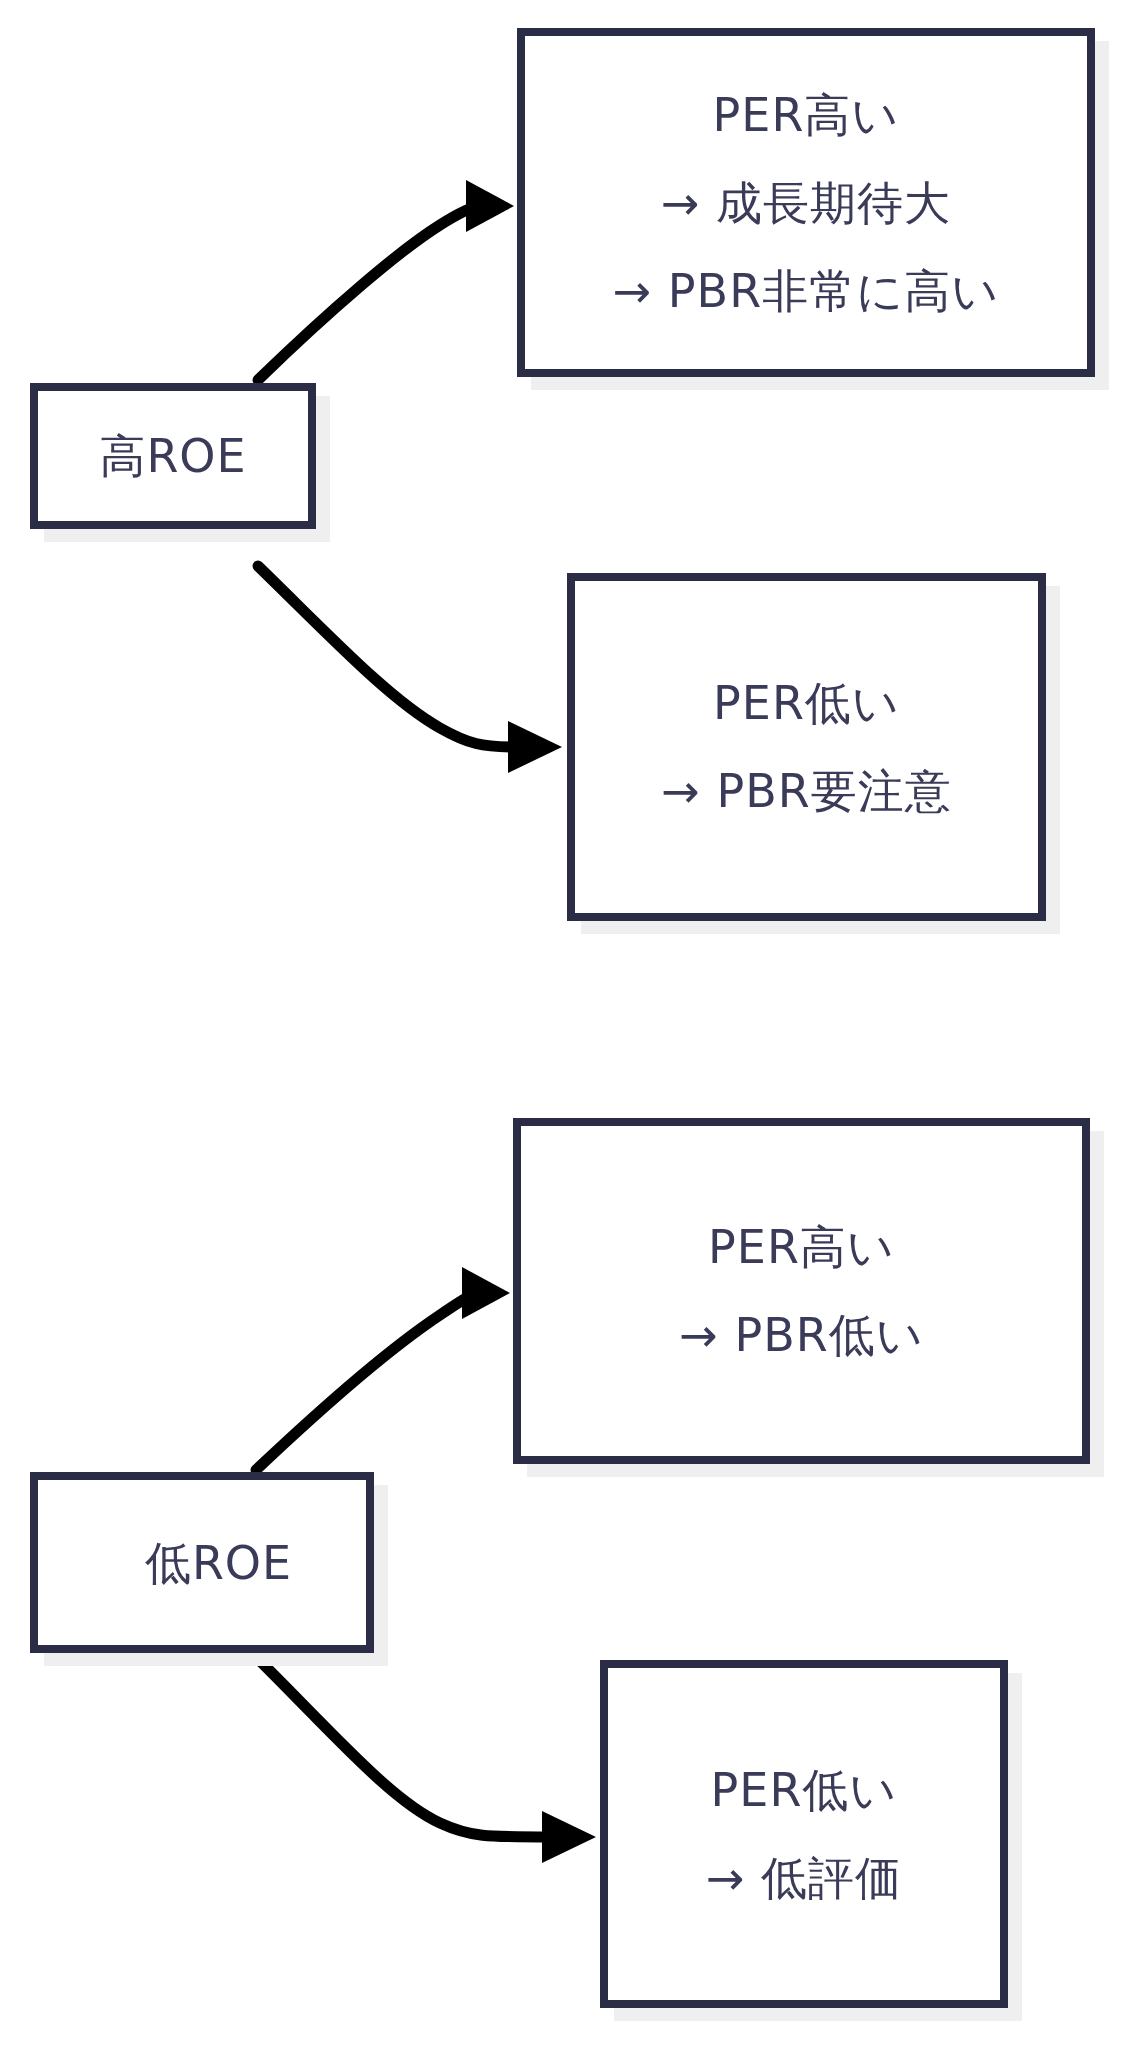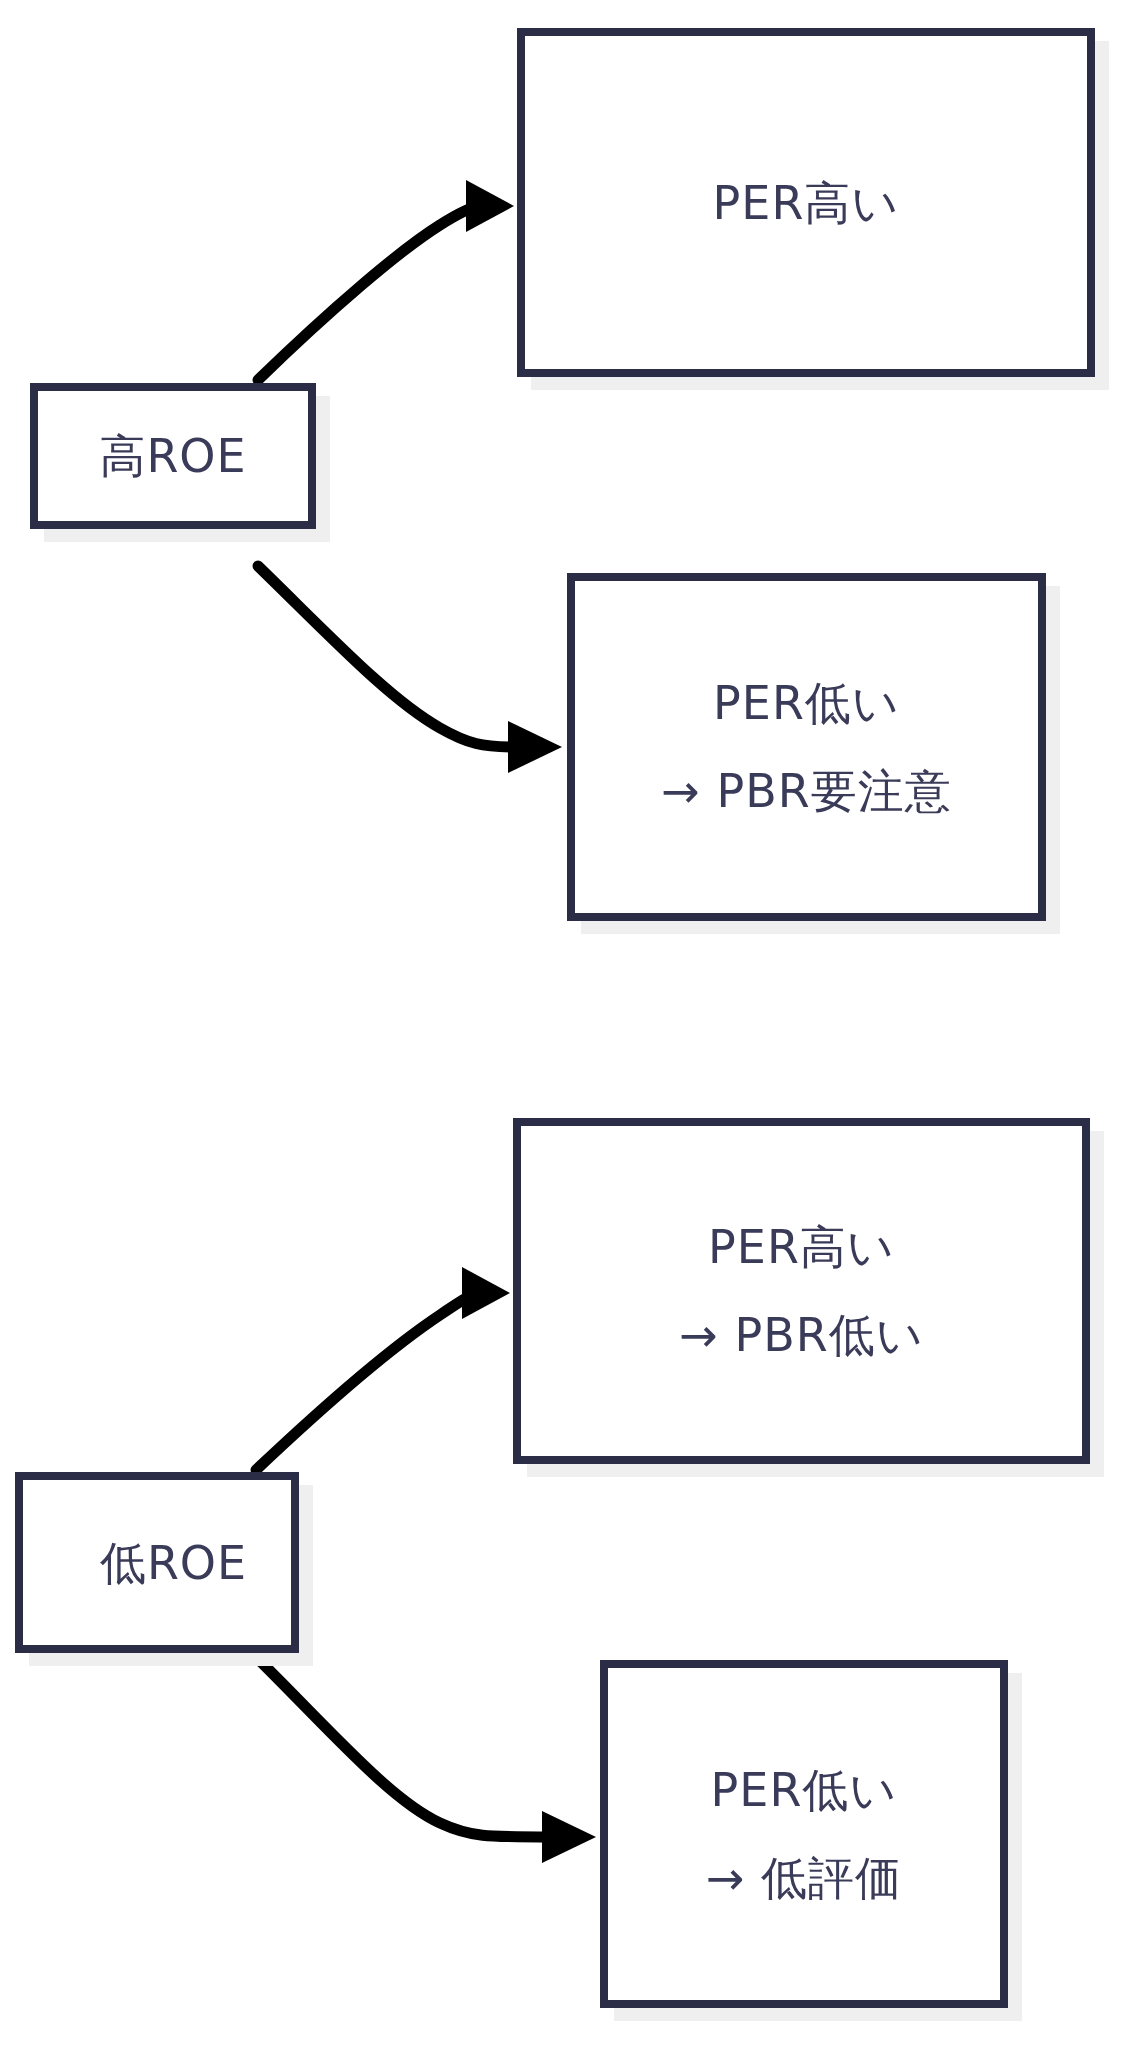--- a/index.html
+++ b/index.html
@@ -42,21 +42,21 @@
   .box .line {
     display: block;
     line-height: 88px;
     white-space: nowrap;
   }
   
   .node-high-roe          { left: 30px;  top: 383px;  width: 286px; height: 146px; }
   .node-high-roe-per-high { left: 517px; top: 28px;   width: 578px; height: 349px; }
   .node-high-roe-per-low  { left: 567px; top: 573px;  width: 479px; height: 348px; }
   
-  .node-low-roe           { left: 15px;  top: 1472px; width: 284px; height: 181px; padding-left: 33px; }
+  .node-low-roe           { left: 30px;  top: 1472px; width: 344px; height: 181px; padding-left: 33px; }
   .node-low-roe-per-high  { left: 513px; top: 1118px; width: 577px; height: 346px; }
   .node-low-roe-per-low   { left: 600px; top: 1660px; width: 408px; height: 348px; }
 
   .shaft {
     fill: none;
     stroke: #000000;
     stroke-width: 11;
     stroke-linecap: round;
     stroke-linejoin: round;
   }
@@ -89,20 +89,22 @@
       <polygon class="head" points="596,1837 542,1811 542,1863"></polygon>
     </g>
   </svg>
 
   <div class="box node-high-roe">
     <span class="line">高ROE</span>
   </div>
 
   <div class="box node-high-roe-per-high">
     <span class="line">PER高い</span>
+    <span class="line">→ 成長期待大</span>
+    <span class="line">→ PBR非常に高い</span>
   </div>
 
   <div class="box node-high-roe-per-low">
     <span class="line">PER低い</span>
     <span class="line">→ PBR要注意</span>
   </div>
 
   <div class="box node-low-roe">
     <span class="line">低ROE</span>
   </div>

